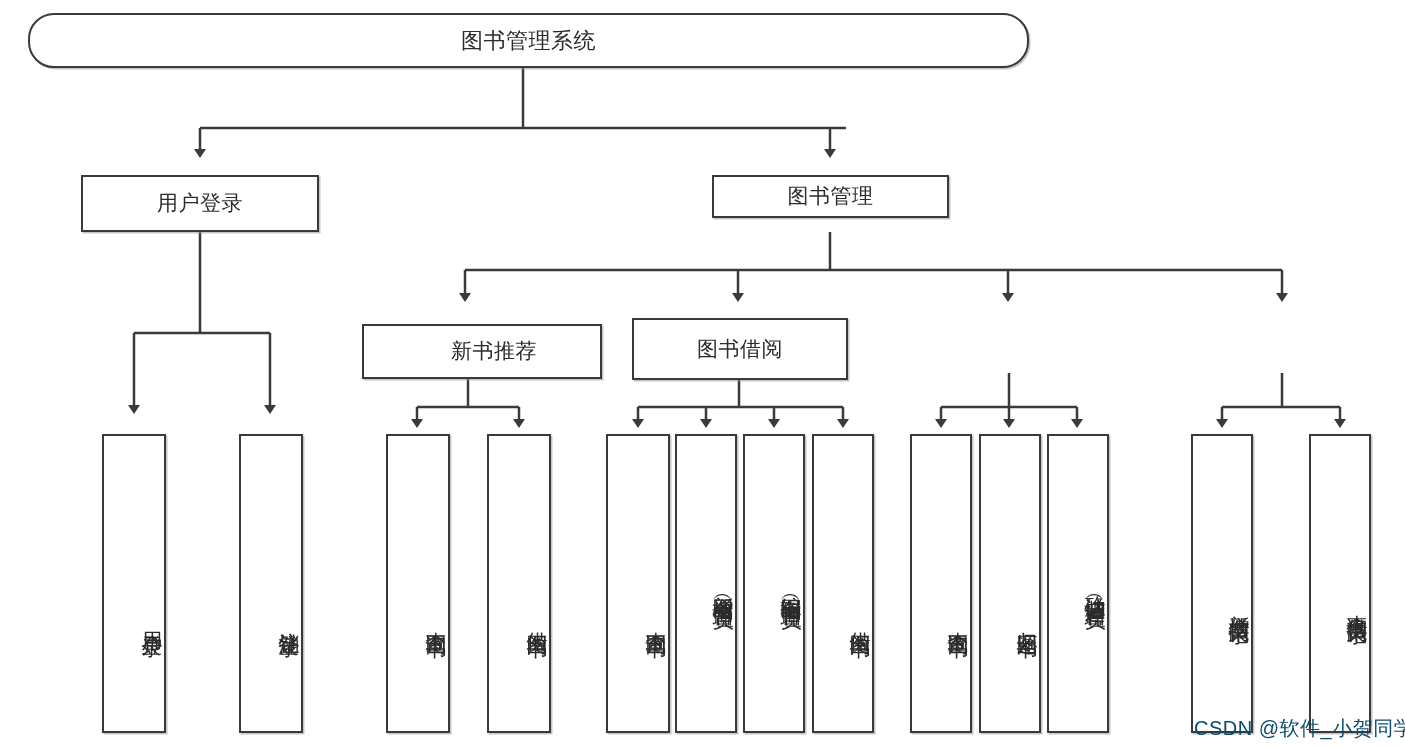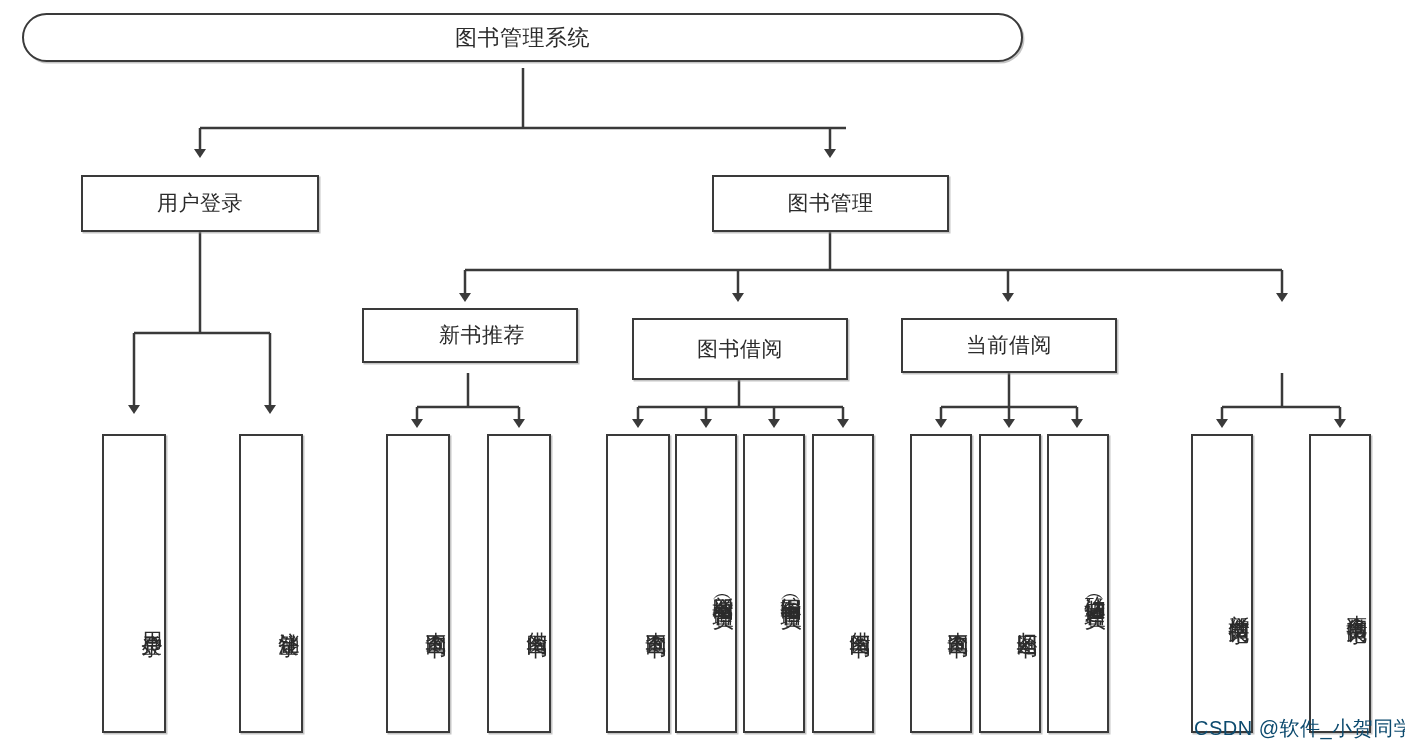--- a/index.html
+++ b/index.html
@@ -119,43 +119,40 @@
       <path d="M1009,407 L1009,420" marker-end="url(#arrow)"></path>
       <path d="M1077,407 L1077,420" marker-end="url(#arrow)"></path>
 
       <path d="M1282,373 L1282,407"></path>
       <path d="M1222,407 L1340,407"></path>
       <path d="M1222,407 L1222,420" marker-end="url(#arrow)"></path>
       <path d="M1340,407 L1340,420" marker-end="url(#arrow)"></path>
     </g>
   </svg>
 
-  <div class="node horiz root" style="left:22px; top:13px; width:1001px; height:49px;border-radius:26px;">
+  <div class="node horiz root" style="left:28px; top:13px; width:1001px; height:55px;border-radius:26px;">
     <span>图书管理系统</span>
   </div>
 
   <div class="node horiz" style="left:81px; top:175px; width:238px; height:57px;">
     <span>用户登录</span>
   </div>
 
-  <div class="node horiz" style="left:712px; top:175px; width:237px; height:57px;">
+  <div class="node horiz" style="left:712px; top:175px; width:237px; height:43px;">
     <span>图书管理</span>
   </div>
 
-  <div class="node horiz" style="left:362px; top:308px; width:216px; height:55px;padding-left:24px;">
+  <div class="node horiz" style="left:362px; top:324px; width:240px; height:55px;padding-left:24px;">
     <span>新书推荐</span>
   </div>
 
   <div class="node horiz" style="left:632px; top:318px; width:216px; height:62px;">
     <span>图书借阅</span>
   </div>
 
-  <div class="node horiz" style="left:901px; top:318px; width:216px; height:55px;">
-    <span>当前借阅</span>
-  </div>
 
 
   <div class="node vert" style="left:102px; top:434px; width:64px; height:299px; padding-top:70px;">
     <span class="vtext">用户登录</span>
   </div>
 
   <div class="node vert" style="left:239px; top:434px; width:64px; height:299px; padding-top:70px;">
     <span class="vtext">注销登录</span>
   </div>
 

